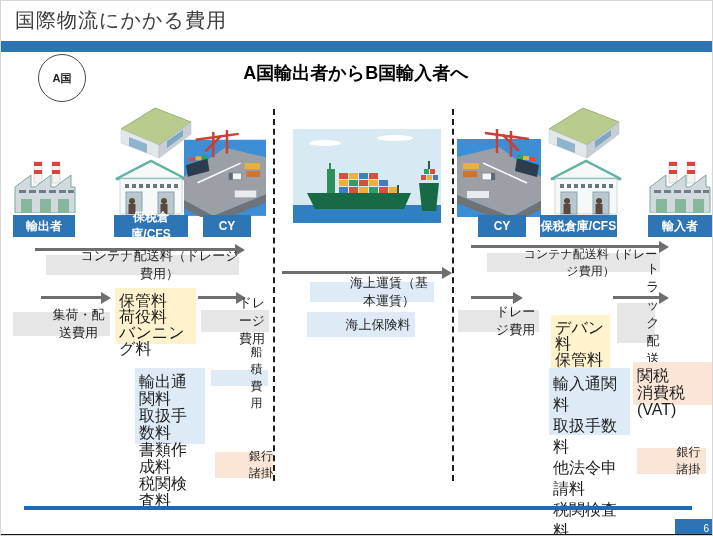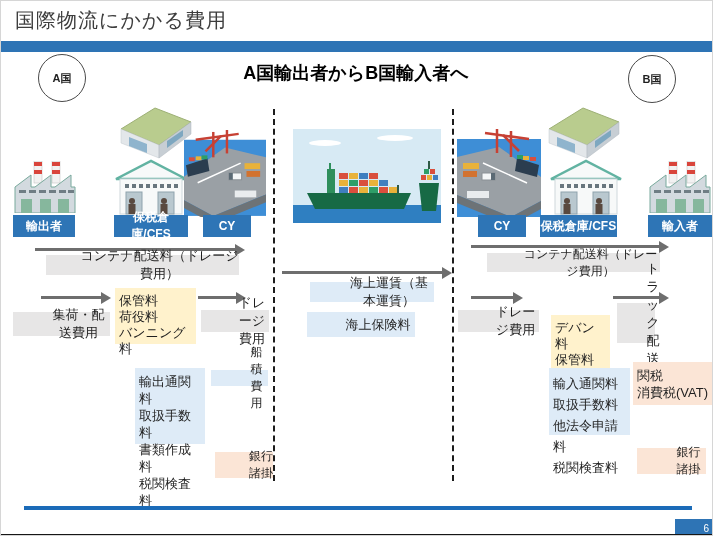--- a/index.html
+++ b/index.html
@@ -19,21 +19,21 @@
   
   .node{background:#2E75B6;color:#fff;font-size:12px;font-weight:bold;text-align:center;
         display:flex;align-items:center;justify-content:center;height:22px;}
   
   .gray{background:#E7E6E6;}
   .cream{background:#FFF2CC;}
   .lblue{background:#DEEBF7;}
   .peach{background:#FBE5D6;}
   .lbl{font-size:13px;text-align:center;display:flex;align-items:center;justify-content:center;padding-left:34px;}
   .lbl-s{font-size:12px;}
-  .list{font-size:13px;line-height:16px;padding:5px 4px;text-align:left;}
+  .list{font-size:16px;line-height:16px;padding:5px 4px;text-align:left;}
   
   .arrow{position:absolute;height:3px;background:#6E6E6E;}
   .arrow:after{content:"";position:absolute;right:-10px;top:50%;transform:translateY(-50%);
                border-top:6px solid transparent;border-bottom:6px solid transparent;
                border-left:10px solid #6E6E6E;}
   .vdash{position:absolute;width:0;border-left:2px dashed #1c1c1c;}
   
   .footer-line{background:#1B6BB8;}
   .page-box{background:#2E74B5;color:#fff;font-size:10px;display:flex;align-items:center;
             justify-content:flex-end;padding-right:5px;}
@@ -45,23 +45,20 @@
 
 <div id="page">
 
   <div class="abs slide-title" style="left:14px;top:6px;">国際物流にかかる費用</div>
   <div class="abs accent-bar" style="left:0;top:40px;width:713px;height:11px;"></div>
 
   <div class="abs country" style="left:37px;top:53px;">
       <span>A国</span>
     </div>
   <div class="abs heading" style="left:182px;top:60px;width:346px;">A国輸出者からB国輸入者へ</div>
-  <div class="abs country" style="left:627px;top:54px;">
-      <span>B国</span>
-    </div>
 
   <div class="vdash" style="left:272px;top:108px;height:372px;"></div>
   <div class="vdash" style="left:451px;top:108px;height:372px;"></div>
 
   <div class="abs" style="left:12px;top:160px;width:64px;height:52px;">
     <svg viewBox="0 0 64 52" width="64" height="52">
       <rect x="21" y="0" width="8" height="22" fill="#f2f2f2" stroke="#bbb" stroke-width="0.5"></rect>
       <rect x="21" y="1" width="8" height="4" fill="#d9453c"></rect>
         <rect x="21" y="9" width="8" height="4" fill="#d9453c"></rect>
       <rect x="39" y="0" width="8" height="22" fill="#f2f2f2" stroke="#bbb" stroke-width="0.5"></rect>

